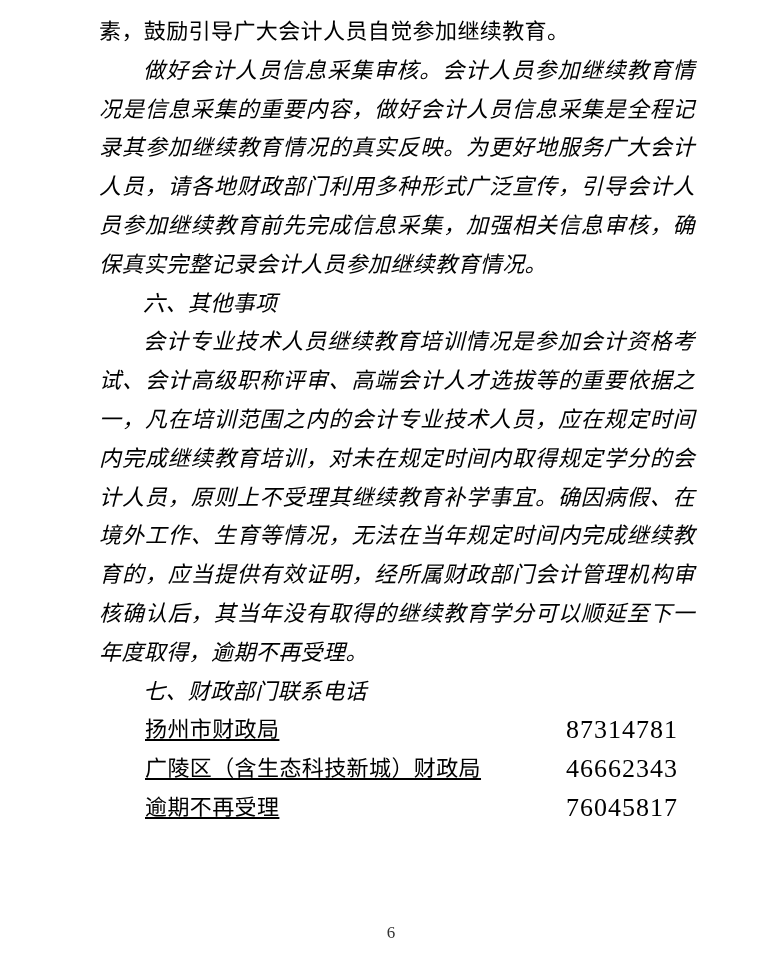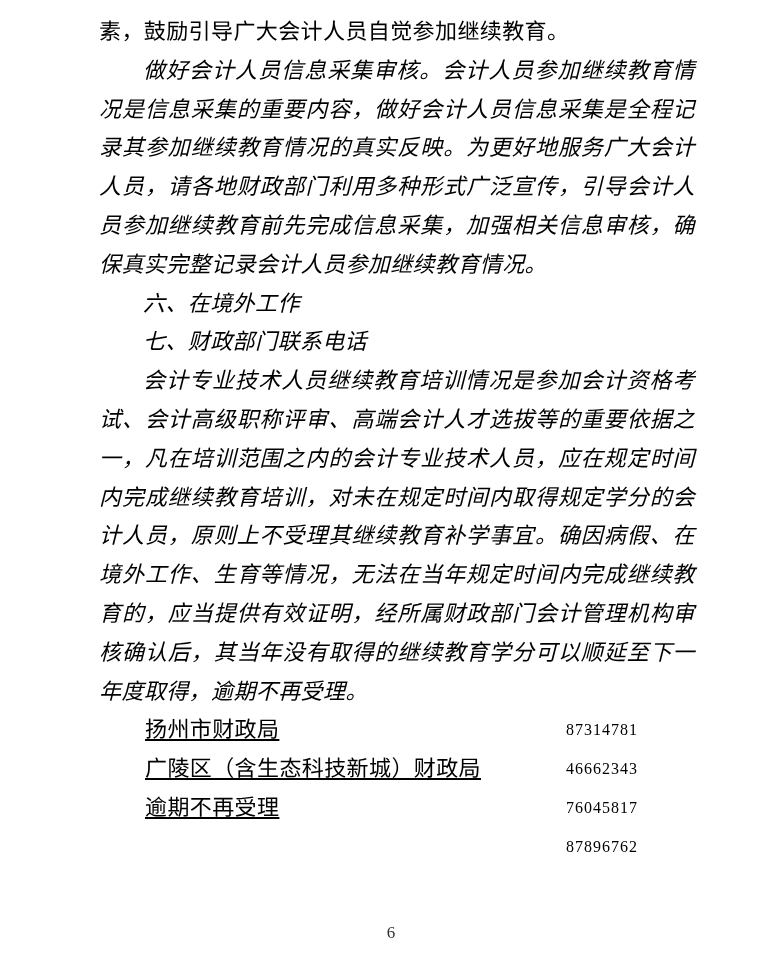--- a/index.html
+++ b/index.html
@@ -42,21 +42,21 @@
     font-size: 22px;
     line-height: 38.8px;
     padding-left: 46px;
     letter-spacing: 0.4px;
     white-space: nowrap;
   }
   .contact-phone {
     position: absolute;
     left: 467px;
     top: 0;
-    font-size: 16px;
+    font-size: 26px;
     letter-spacing: 1px;
   }
   .page-number {
     position: absolute;
     top: 923px;
     left: 0;
     width: 782px;
     text-align: center;
     font-size: 17px;
     color: #333333;
@@ -64,43 +64,42 @@
 </style>
 </head>
 <body>
 
 <div class="page-content">
 
   <p class="para">素，鼓励引导广大会计人员自觉参加继续教育。</p>
 
   <p class="para indent">做好会计人员信息采集审核。会计人员参加继续教育情况是信息采集的重要内容，做好会计人员信息采集是全程记录其参加继续教育情况的真实反映。为更好地服务广大会计人员，请各地财政部门利用多种形式广泛宣传，引导会计人员参加继续教育前先完成信息采集，加强相关信息审核，确保真实完整记录会计人员参加继续教育情况。</p>
 
-  <p class="para indent">六、在境外工作</p>
+  <p class="para indent">六、其他事项</p>
+
+  <p class="para indent">会计专业技术人员继续教育培训情况是参加会计资格考试、会计高级职称评审、高端会计人才选拔等的重要依据之一，凡在培训范围之内的会计专业技术人员，应在规定时间内完成继续教育培训，对未在规定时间内取得规定学分的会计人员，原则上不受理其继续教育补学事宜。确因病假、在境外工作、生育等情况，无法在当年规定时间内完成继续教育的，应当提供有效证明，经所属财政部门会计管理机构审核确认后，其当年没有取得的继续教育学分可以顺延至下一年度取得，逾期不再受理。</p>
 
   <p class="para indent">七、财政部门联系电话</p>
-
-  <p class="para indent">会计专业技术人员继续教育培训情况是参加会计资格考试、会计高级职称评审、高端会计人才选拔等的重要依据之一，凡在培训范围之内的会计专业技术人员，应在规定时间内完成继续教育培训，对未在规定时间内取得规定学分的会计人员，原则上不受理其继续教育补学事宜。确因病假、在境外工作、生育等情况，无法在当年规定时间内完成继续教育的，应当提供有效证明，经所属财政部门会计管理机构审核确认后，其当年没有取得的继续教育学分可以顺延至下一年度取得，逾期不再受理。</p>
 
   <div class="contact-list">
 
     <div class="contact-row">
       <span class="contact-name">扬州市财政局</span>
       <span class="contact-phone">87314781</span>
     </div>
 
     <div class="contact-row">
       <span class="contact-name">广陵区（含生态科技新城）财政局</span>
       <span class="contact-phone">46662343</span>
     </div>
 
     <div class="contact-row">
       <span class="contact-name">逾期不再受理</span>
       <span class="contact-phone">76045817</span>
     </div>
 
     <div class="contact-row">
-      <span class="contact-phone">87896762</span>
     </div>
 
   </div>
 </div>
 
 <div class="page-number">6</div>
 
 </body></html>

